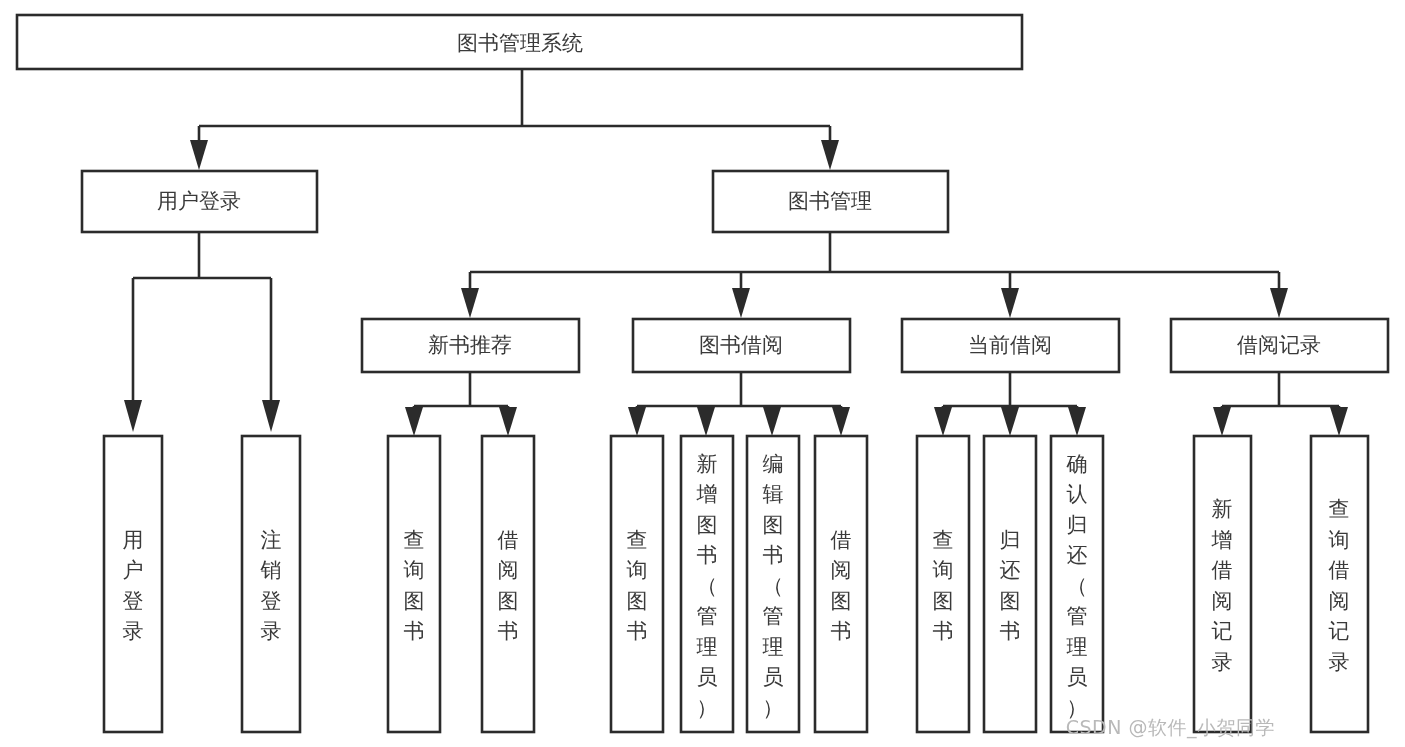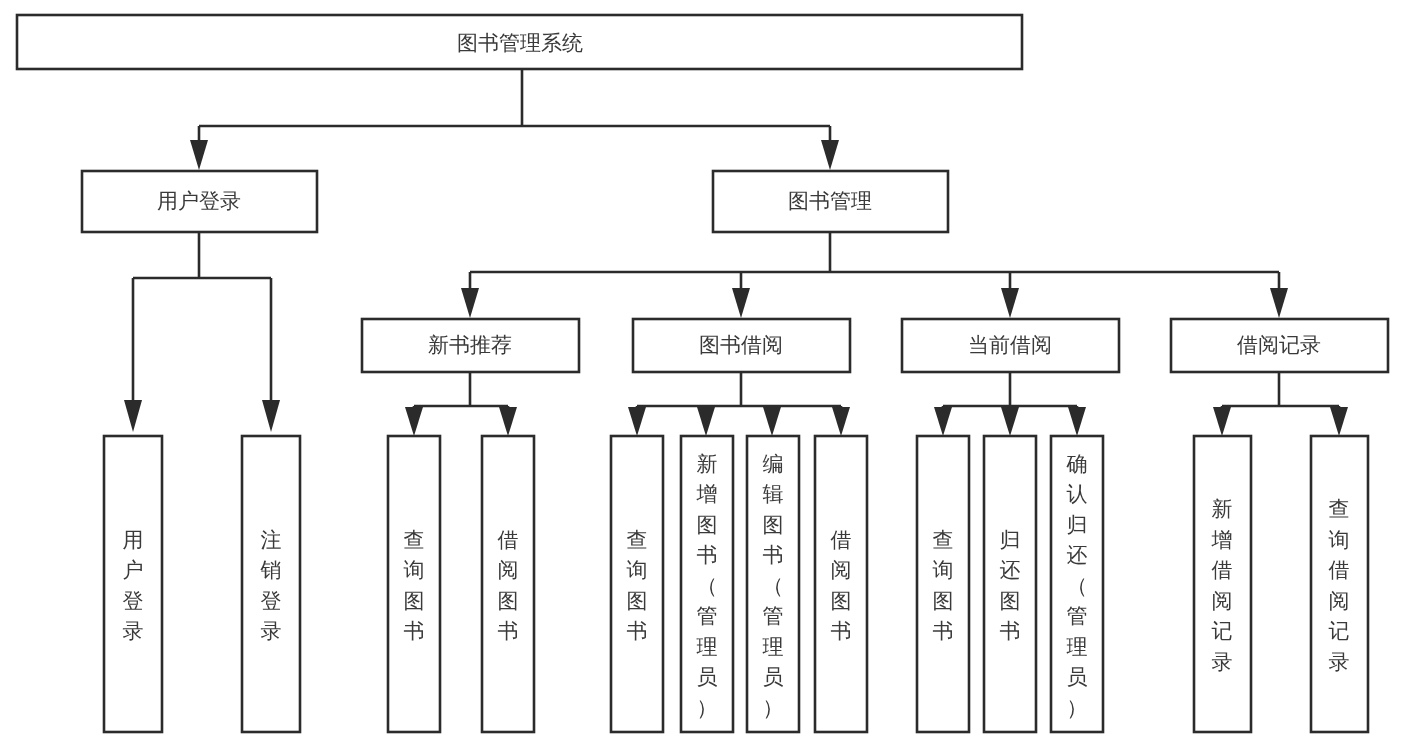--- a/index.html
+++ b/index.html
@@ -205,14 +205,15 @@
       <text class="node-label-v" x="1222" y="0"><tspan x="1222" y="516.29">新</tspan><tspan x="1222" y="546.79">增</tspan><tspan x="1222" y="577.29">借</tspan><tspan x="1222" y="607.79">阅</tspan><tspan x="1222" y="638.29">记</tspan><tspan x="1222" y="668.79">录</tspan></text>
     </g>
 
     <g>
       <rect class="node-rect" x="1311" y="436" width="57" height="296"></rect>
       <text class="node-label-v" x="1339" y="0"><tspan x="1339" y="516.29">查</tspan><tspan x="1339" y="546.79">询</tspan><tspan x="1339" y="577.29">借</tspan><tspan x="1339" y="607.79">阅</tspan><tspan x="1339" y="638.29">记</tspan><tspan x="1339" y="668.79">录</tspan></text>
     </g>
 
   </svg>
 
+  <div class="watermark-text">CSDN @软件_小贺同学</div>
 
 </div>
 
 </body></html>

